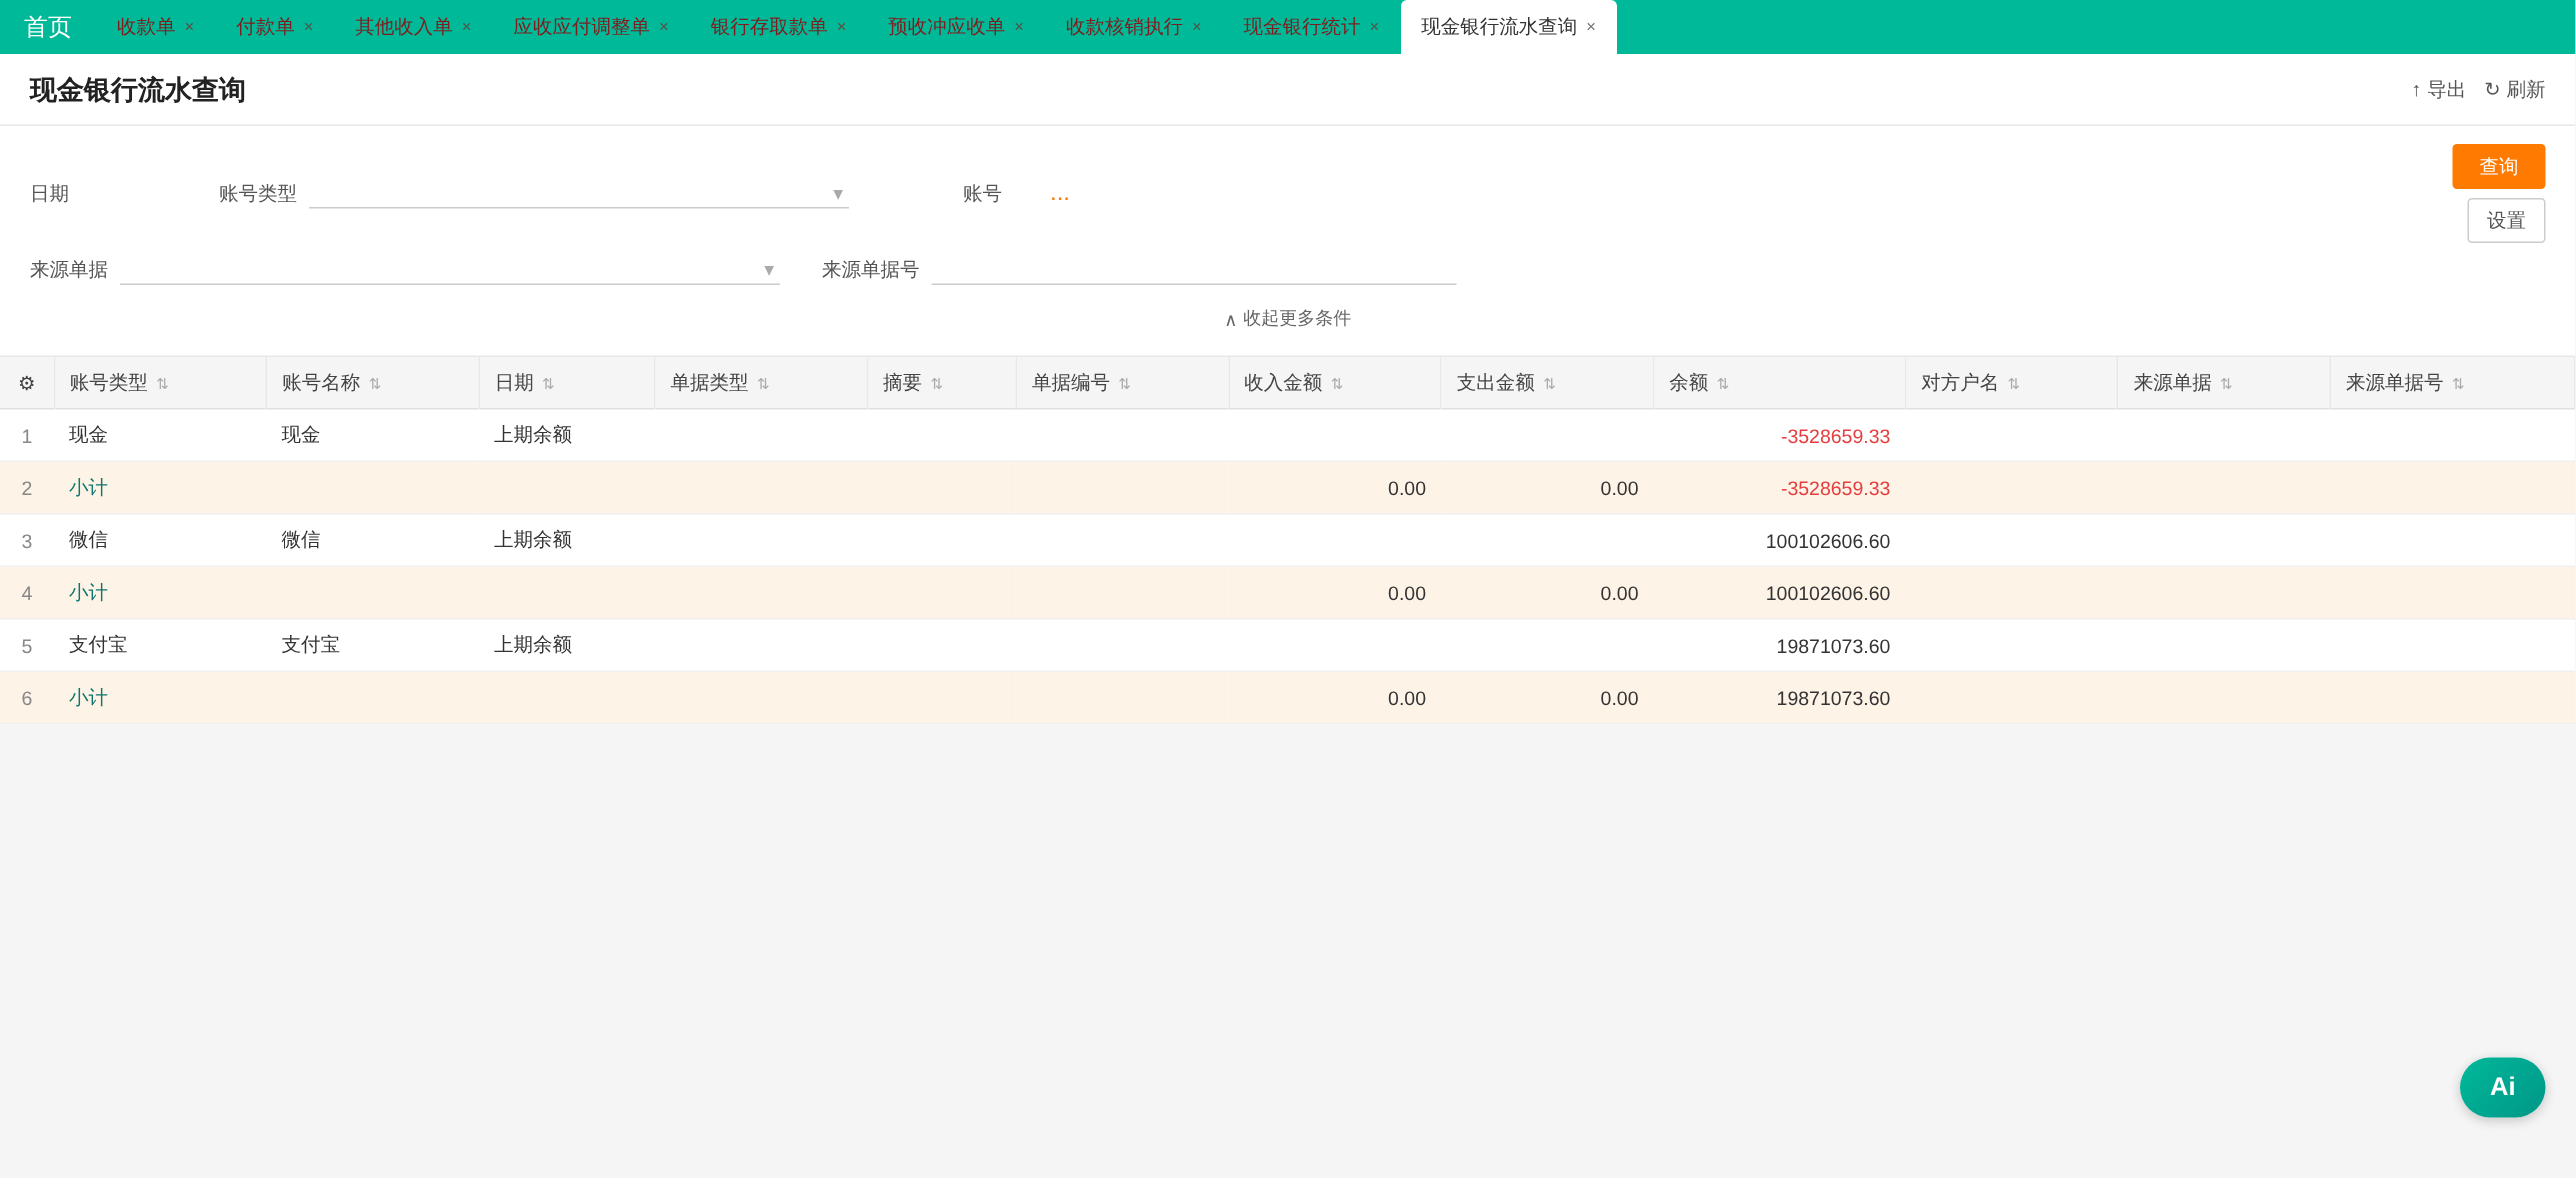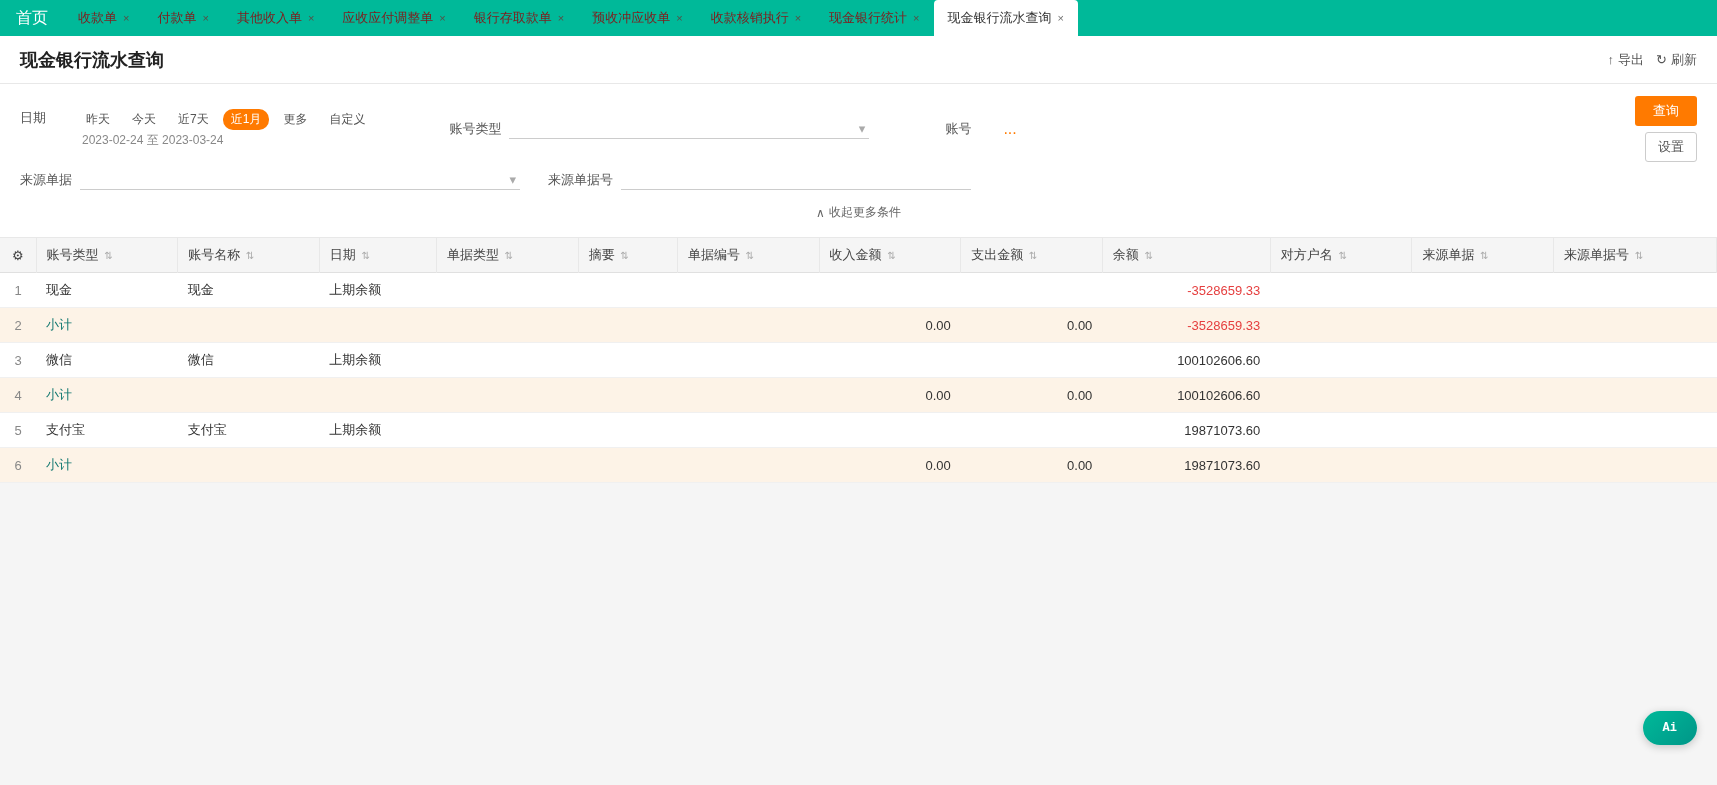--- a/index.html
+++ b/index.html
@@ -234,25 +234,24 @@
     .ai-btn-area {
       position: fixed;
       right: 20px;
       bottom: 40px;
     }
     .ai-btn {
       background: linear-gradient(135deg, #00b999, #009688);
       color: #fff;
       border-radius: 50px;
       padding: 10px 20px;
-      font-size: 12px;
+      font-size: 17px;
       font-weight: bold;
       cursor: pointer;
       box-shadow: 0 2px 8px rgba(0,0,0,0.2);
-      font-family: Liberation Mono, monospace;
     }
   </style>
 </head>
 <body>
 
 <div class="nav-bar">
   <div class="nav-home">首页</div>
   <div class="nav-item">
     <span>收款单</span>
     <span class="close-x">×</span>
@@ -304,31 +303,20 @@
     </div>
   </div>
 </div>
 
 <div class="filter-area">
 
   <div class="filter-row">
 
     <div style="display:flex; align-items:flex-start; gap:8px; flex:0 0 auto;">
       <span class="filter-label">日期</span>
-      <div style="display:flex; flex-direction:column; gap:2px;">
-        <div class="date-options">
-          <span class="date-opt">昨天</span>
-          <span class="date-opt">今天</span>
-          <span class="date-opt">近7天</span>
-          <span class="date-opt active">近1月</span>
-          <span class="date-opt">更多</span>
-          <span class="date-opt">自定义</span>
-        </div>
-        <div class="date-range">2023-02-24 至 2023-03-24</div>
-      </div>
     </div>
 
     <div style="flex:0 0 60px;"></div>
 
     <div style="display:flex; align-items:center; gap:8px; flex:1; max-width:420px;">
       <span class="filter-label">账号类型</span>
       <div class="filter-select" style="flex:1;">
         <span></span>
         <span style="color:#aaa;">▾</span>
       </div>

